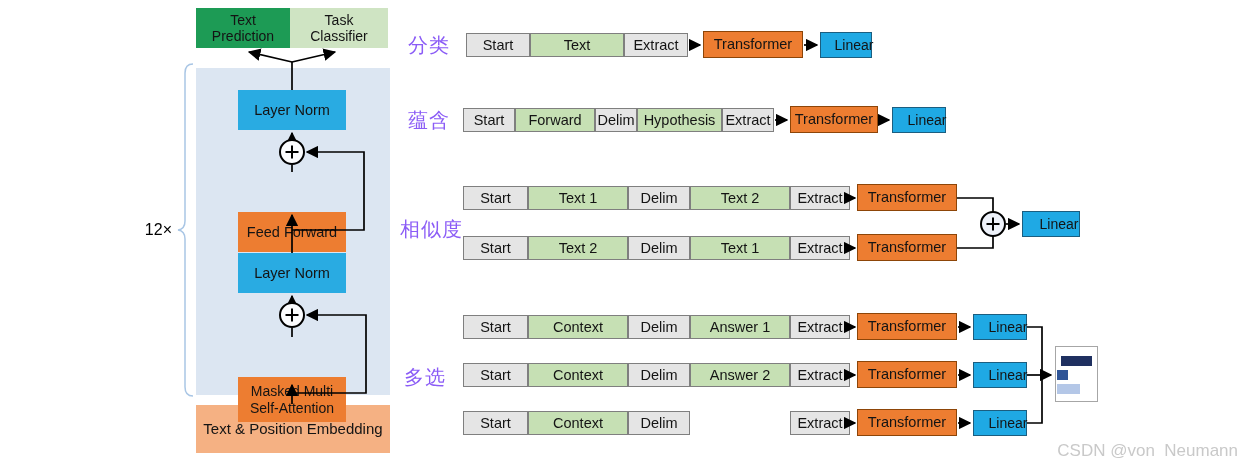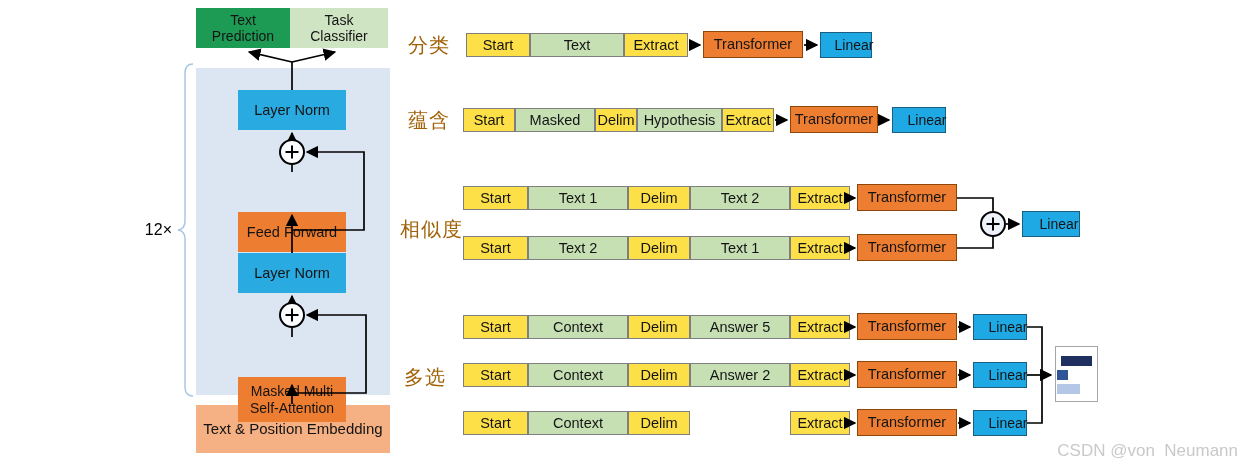--- a/index.html
+++ b/index.html
@@ -11,25 +11,25 @@
   .box{
     position:absolute;box-sizing:border-box;display:flex;align-items:center;justify-content:center;
     text-align:center;font-size:14.5px;line-height:1.15;color:#141414;z-index:2;
   }
   .panel{background:#dce6f2;z-index:1;}
   .head-dark{background:#1d9b55;font-size:14px;padding:0 6px;}
   .head-light{background:#cfe4c3;font-size:14px;padding:0 16px;}
   .blue-block{background:#29abe2;text-align:right;}
   .orange-block{background:#ed7d31;margin-top:40px;}
   .embed{background:#f5b183;font-size:15px;}
-  .cell{background:#fde047;border:1.3px solid #7f7f7f;}
+  .cell{background:#e5e5e5;border:1.3px solid #7f7f7f;}
   .cell.green{background:#c6e0b4;}
   .transformer{background:#ed7d31;border:1.6px solid #8d4508;}
   .linear{background:#1fa9e4;border:1.6px solid #1b5e80;font-size:14px;padding-left:16px;}
-  .cn-label{position:absolute;font-size:20px;color:#a16207;z-index:2;letter-spacing:1px;}
+  .cn-label{position:absolute;font-size:20px;color:#8b5cf6;z-index:2;letter-spacing:1px;}
   .repeat-label{position:absolute;font-size:16px;color:#000;z-index:2;}
   .prob-box{position:absolute;background:#ffffff;border:1.5px solid #a6a6a6;box-sizing:border-box;z-index:2;}
   .prob-bar{position:absolute;z-index:3;}
   .bar-dark{background:#1f3060;}
   .bar-mid{background:#2f5597;}
   .bar-light{background:#b4c7e7;}
   .watermark{position:absolute;right:6px;top:441px;font-size:17px;color:#c9c9c9;white-space:pre;z-index:2;}
 </style>
 </head>
 <body>
@@ -102,21 +102,21 @@
 
   <div class="cn-label" style="left:408px;top:32px;">分类</div>
   <div class="box cell" style="left:466px;top:33px;width:64px;height:24px;">Start</div>
   <div class="box cell green" style="left:530px;top:33px;width:94px;height:24px;">Text</div>
   <div class="box cell" style="left:624px;top:33px;width:64px;height:24px;">Extract</div>
   <div class="box transformer" style="left:703px;top:31px;width:100px;height:27px;">Transformer</div>
   <div class="box linear" style="left:820px;top:32px;width:52px;height:26px;">Linear</div>
 
   <div class="cn-label" style="left:408px;top:107px;">蕴含</div>
   <div class="box cell" style="left:463px;top:108px;width:52px;height:24px;">Start</div>
-  <div class="box cell green" style="left:515px;top:108px;width:80px;height:24px;">Masked</div>
+  <div class="box cell green" style="left:515px;top:108px;width:80px;height:24px;">Forward</div>
   <div class="box cell" style="left:595px;top:108px;width:42px;height:24px;">Delim</div>
   <div class="box cell green" style="left:637px;top:108px;width:85px;height:24px;">Hypothesis</div>
   <div class="box cell" style="left:722px;top:108px;width:52px;height:24px;">Extract</div>
   <div class="box transformer" style="left:790px;top:106px;width:88px;height:27px;">Transformer</div>
   <div class="box linear" style="left:892px;top:107px;width:54px;height:26px;">Linear</div>
 
   <div class="cn-label" style="left:400px;top:216px;">相似度</div>
 
   <div class="box cell" style="left:463px;top:186px;width:65px;height:24px;">Start</div>
   <div class="box cell green" style="left:528px;top:186px;width:100px;height:24px;">Text 1</div>
@@ -132,21 +132,21 @@
   <div class="box cell" style="left:790px;top:236px;width:60px;height:24px;">Extract</div>
   <div class="box transformer" style="left:857px;top:234px;width:100px;height:27px;">Transformer</div>
 
   <div class="box linear" style="left:1022px;top:211px;width:58px;height:26px;">Linear</div>
 
   <div class="cn-label" style="left:404px;top:364px;">多选</div>
 
   <div class="box cell" style="left:463px;top:315px;width:65px;height:24px;">Start</div>
   <div class="box cell green" style="left:528px;top:315px;width:100px;height:24px;">Context</div>
   <div class="box cell" style="left:628px;top:315px;width:62px;height:24px;">Delim</div>
-  <div class="box cell green" style="left:690px;top:315px;width:100px;height:24px;">Answer 5</div>
+  <div class="box cell green" style="left:690px;top:315px;width:100px;height:24px;">Answer 1</div>
   <div class="box cell" style="left:790px;top:315px;width:60px;height:24px;">Extract</div>
   <div class="box transformer" style="left:857px;top:313px;width:100px;height:27px;">Transformer</div>
   <div class="box linear" style="left:973px;top:314px;width:54px;height:26px;">Linear</div>
 
   <div class="box cell" style="left:463px;top:363px;width:65px;height:24px;">Start</div>
   <div class="box cell green" style="left:528px;top:363px;width:100px;height:24px;">Context</div>
   <div class="box cell" style="left:628px;top:363px;width:62px;height:24px;">Delim</div>
   <div class="box cell green" style="left:690px;top:363px;width:100px;height:24px;">Answer 2</div>
   <div class="box cell" style="left:790px;top:363px;width:60px;height:24px;">Extract</div>
   <div class="box transformer" style="left:857px;top:361px;width:100px;height:27px;">Transformer</div>

